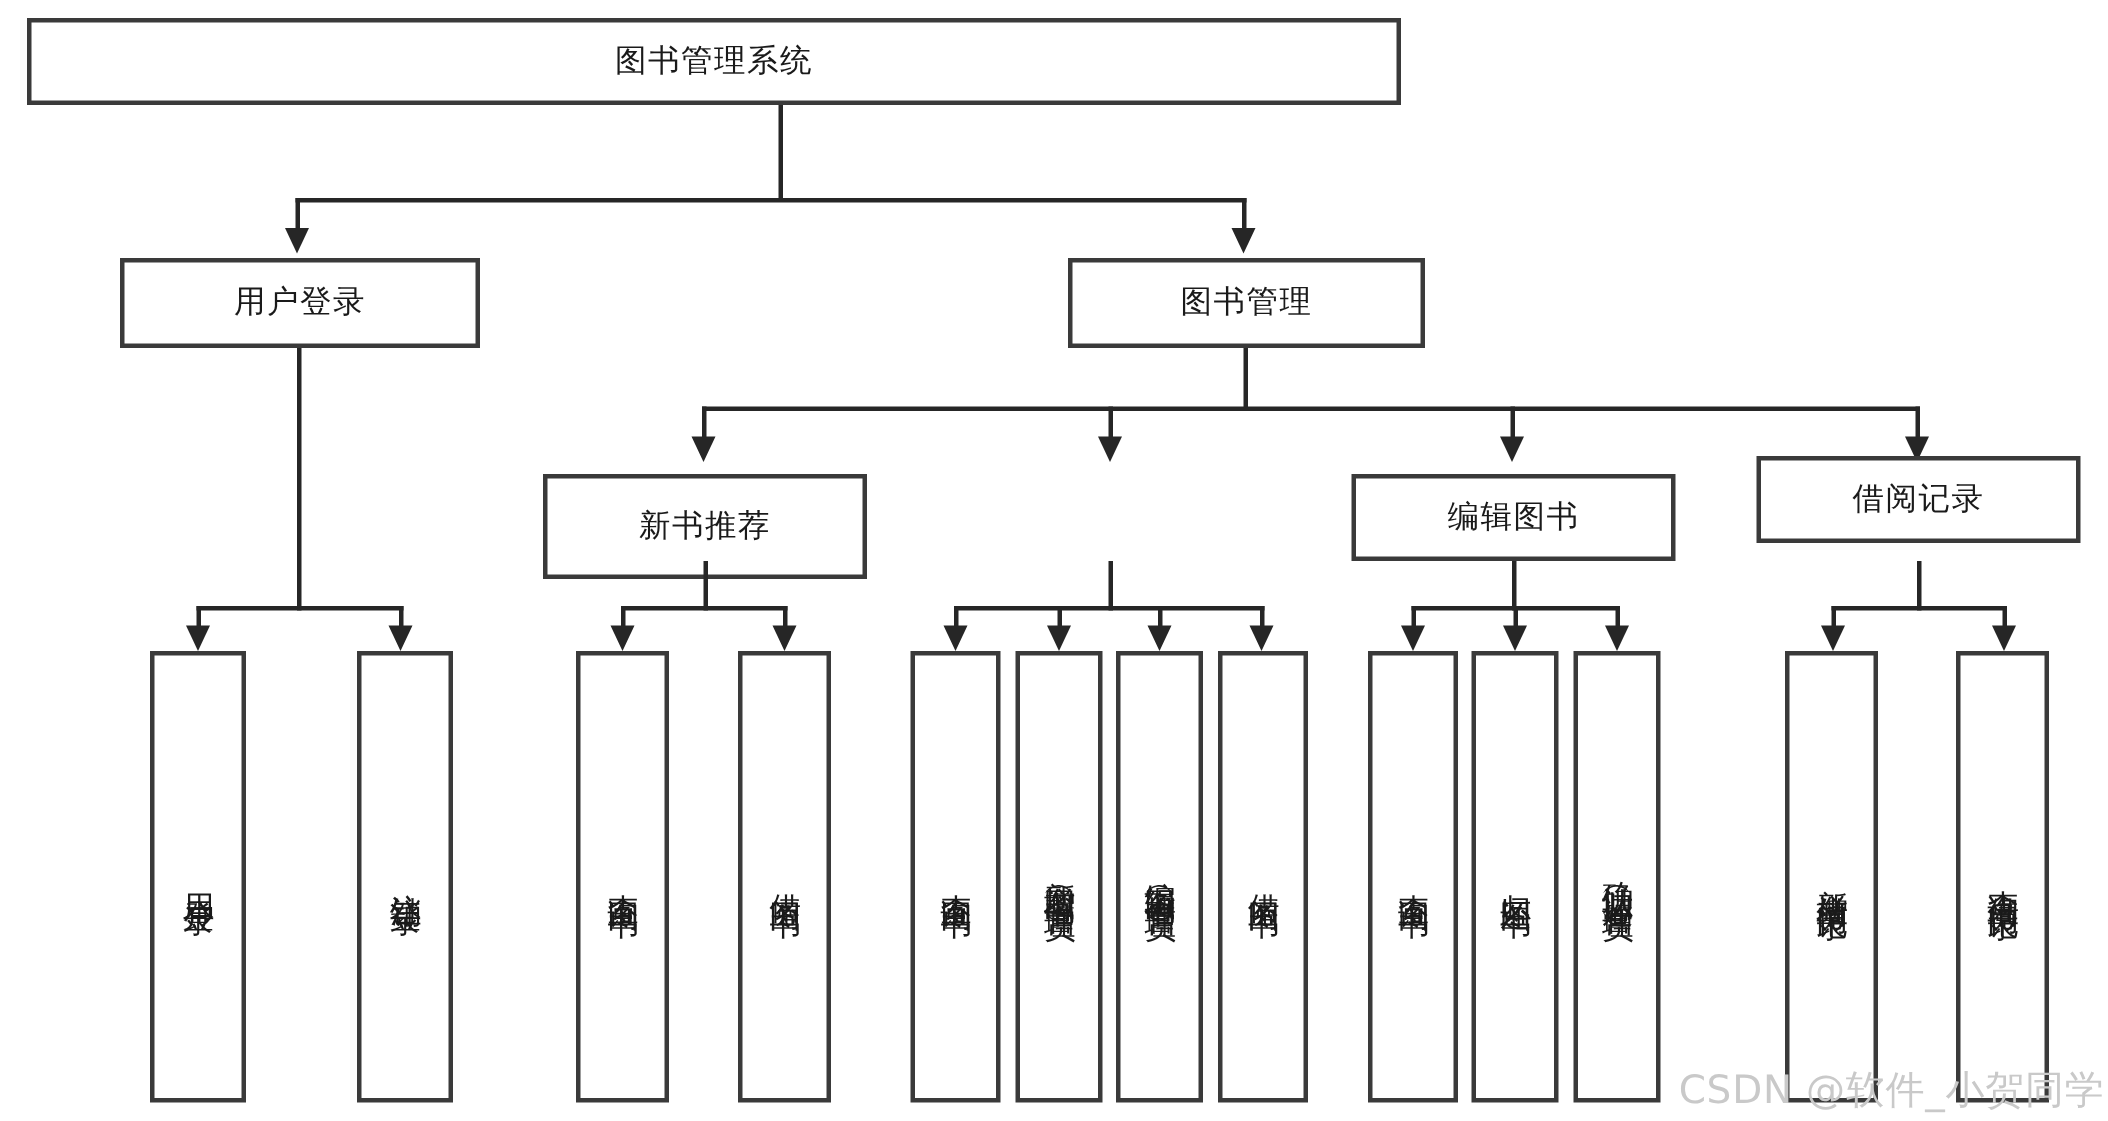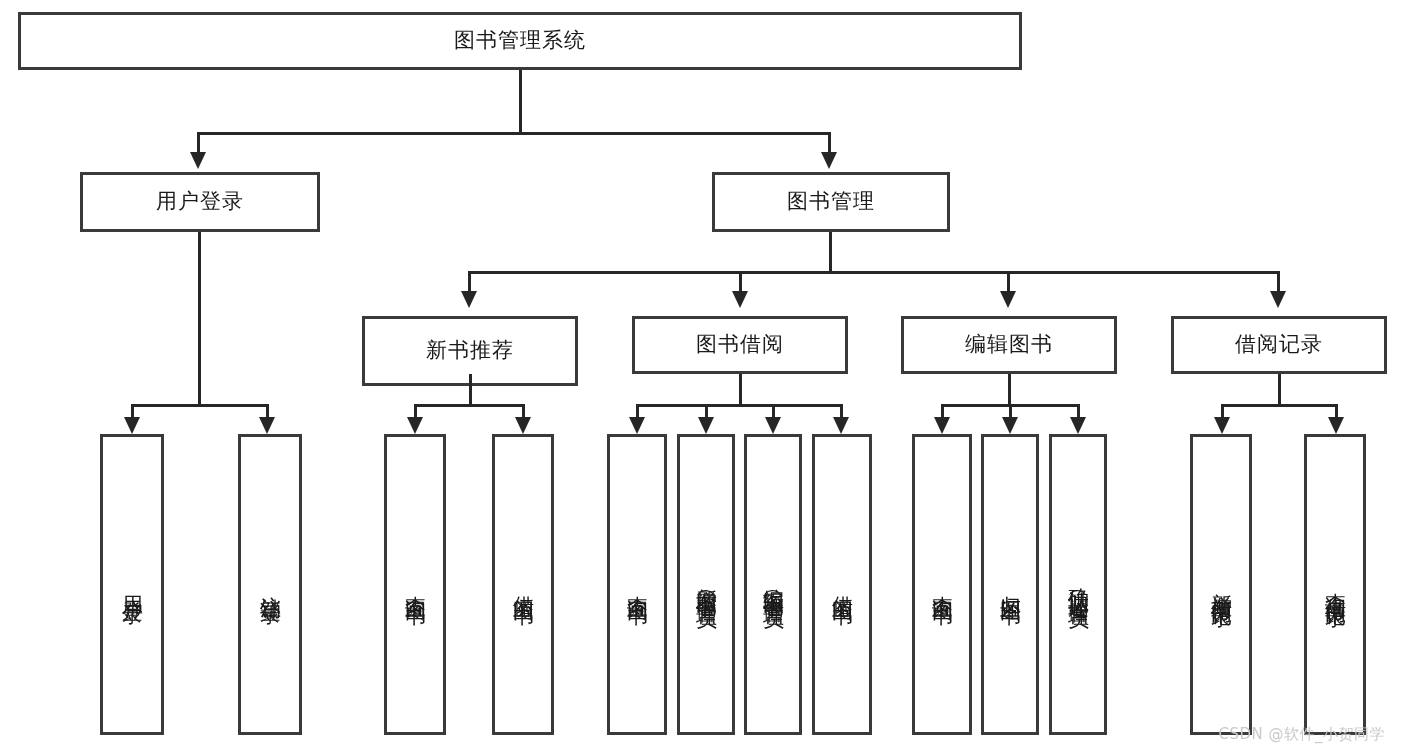--- a/index.html
+++ b/index.html
@@ -58,36 +58,36 @@
   .arrow{
     position:absolute;
     width:0;height:0;
     border-left:8px solid transparent;
     border-right:8px solid transparent;
     border-top:17px solid #262626;
   }
   
   #watermark{
     position:absolute;
-    right:20px;
+    right:2px;
     bottom:3px;
-    font-size:15px;
+    font-size:26px;
     color:#c9c9c9;
     white-space:nowrap;
     letter-spacing:0.5px;
     pointer-events:none;
     margin-left:40px;
   }
 </style>
 </head>
 <body>
 
 <div id="stage">
 
-  <div class="node h" style="left:18px;top:12px;width:1004px;height:58px;">
+  <div class="node h" style="left:18px;top:12px;width:916px;height:58px;">
     <span class="label">图书管理系统</span>
   </div>
 
   <div class="vline" style="left:519px;top:70px;height:64px;"></div>
 
   <div class="hline" style="left:197px;top:132px;width:634px;"></div>
 
   <div class="vline" style="left:197px;top:132px;height:22px;"></div>
   <div class="arrow" style="left:190px;top:152px;"></div>
   <div class="vline" style="left:828px;top:132px;height:22px;"></div>
@@ -114,27 +114,24 @@
   <div class="vline" style="left:739px;top:271px;height:22px;"></div>
   <div class="arrow" style="left:732px;top:291px;"></div>
   <div class="vline" style="left:1007px;top:271px;height:22px;"></div>
   <div class="arrow" style="left:1000px;top:291px;"></div>
   <div class="vline" style="left:1277px;top:271px;height:22px;"></div>
   <div class="arrow" style="left:1270px;top:291px;"></div>
 
   <div class="node h" style="left:362px;top:316px;width:216px;height:70px;">
     <span class="label">新书推荐</span>
   </div>
-  <div class="node h" style="left:632px;top:316px;width:216px;height:58px;">
-    <span class="label">图书借阅</span>
-  </div>
   <div class="node h" style="left:901px;top:316px;width:216px;height:58px;">
     <span class="label">编辑图书</span>
   </div>
-  <div class="node h" style="left:1171px;top:316px;width:216px;height:58px;text-align:center;">
+  <div class="node h" style="left:1171px;top:304px;width:216px;height:58px;text-align:center;">
     <span class="label">借阅记录</span>
   </div>
 
   <div class="vline" style="left:469px;top:374px;height:33px;"></div>
   <div class="hline" style="left:414px;top:404px;width:111px;"></div>
   <div class="vline" style="left:414px;top:404px;height:15px;"></div>
   <div class="arrow" style="left:407px;top:417px;"></div>
   <div class="vline" style="left:522px;top:404px;height:15px;"></div>
   <div class="arrow" style="left:515px;top:417px;"></div>
 

